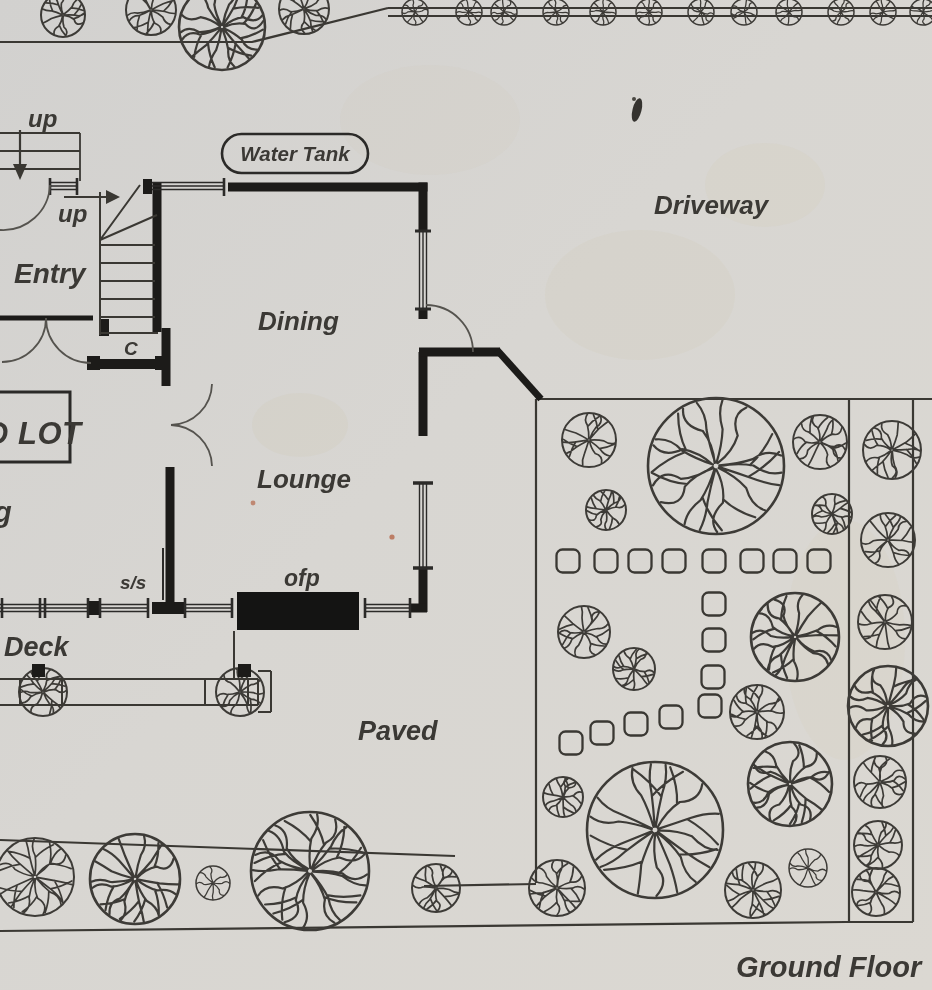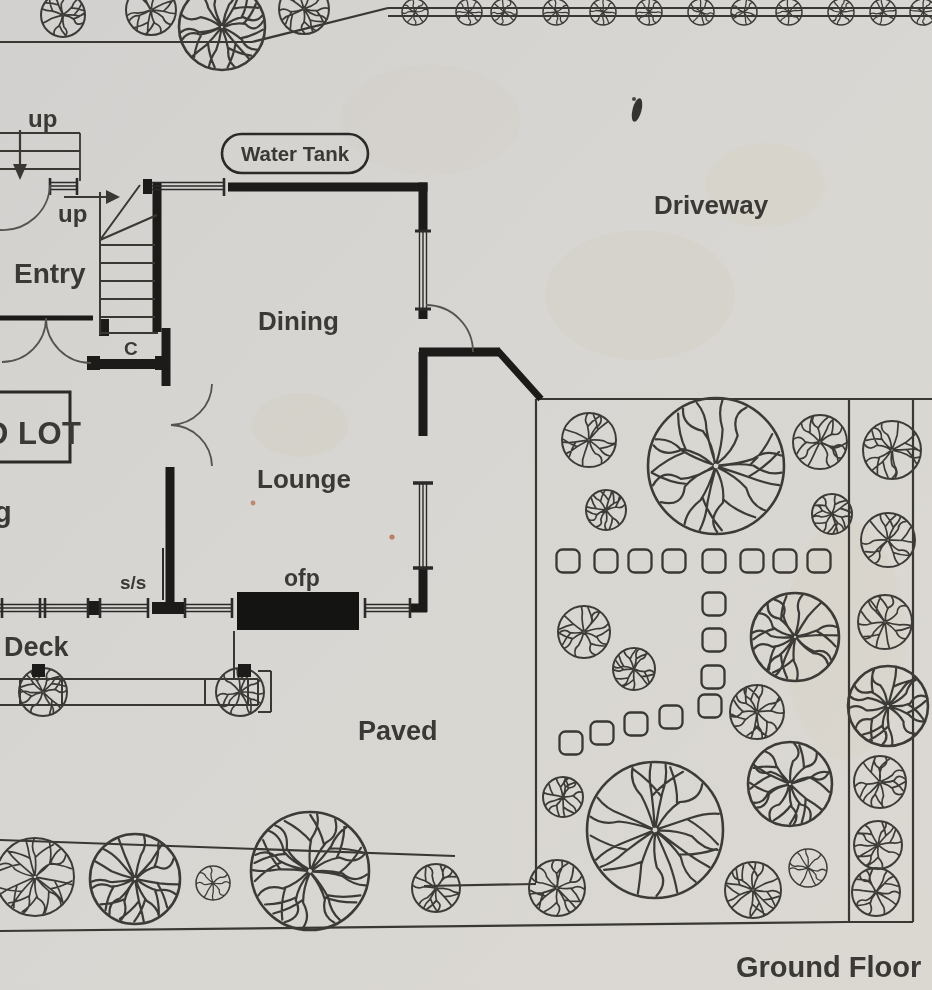--- a/index.html
+++ b/index.html
@@ -1,16 +1,16 @@
 <!DOCTYPE html>
 <html style="--paper: #d7d5d1; --text: #3b3935;"><head>
 <meta charset="utf-8">
 <style>
   html,body{margin:0;padding:0;background:#c8c6c2;}
-  .page{width:932px;height:990px;position:relative;overflow:hidden;background:var(--paper,#d7d5d1);}
+  .page{width:932px;height:990px;position:relative;overflow:hidden;background:var(--paper,#d7d5d1);font-style:italic;}
   svg{display:block;}
   .lbl{font-family:"Liberation Sans",sans-serif;fill:var(--text,#3b3935);font-weight:600;}
   .lbl-heavy{font-family:"Liberation Sans",sans-serif;fill:var(--text,#3b3935);font-weight:700;}
 </style>
 </head>
 <body>
 
 <div class="page">
 <svg width="932" height="990" viewBox="0 0 932 990">
   <defs>

